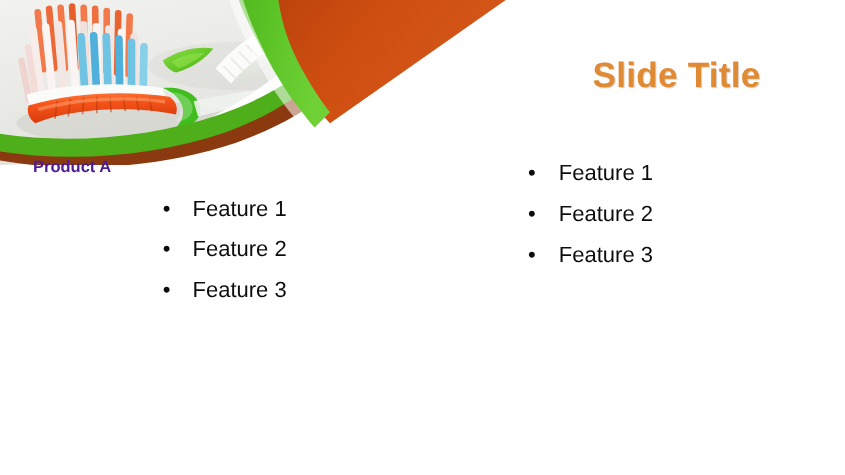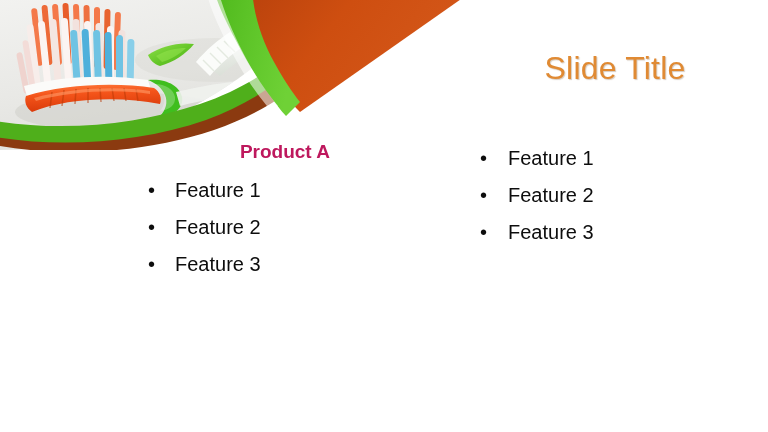--- a/index.html
+++ b/index.html
@@ -39,41 +39,41 @@
   }
 
   
   #title {
     position: absolute;
     left: 470px;
     top: 50px;
     width: 290px;
     text-align: center;
     font-size: 32px;
-    font-weight: normal;
+    font-weight: bold;
     color: #E08A33;
     letter-spacing: 0.2px;
     text-shadow: 1px 1px 1px rgba(120,80,40,0.30);
     white-space: nowrap;
   }
 
   
   .column {
     position: absolute;
     top: 140px;
     width: 300px;
   }
   #column-a { left: 30px; }
   #column-b { left: 368px; }
 
   .column-heading {
-    font-size: 19px;
+    font-size: 15px;
     font-weight: bold;
-    color: #be185d;
-    text-align: right;
+    color: #4c1d95;
+    text-align: left;
     margin: 0 0 8px 0;
     padding: 0;
     line-height: 24px;
   }
 
   .feature-list {
     list-style: none;
     margin: 0;
     padding: 0;
   }

